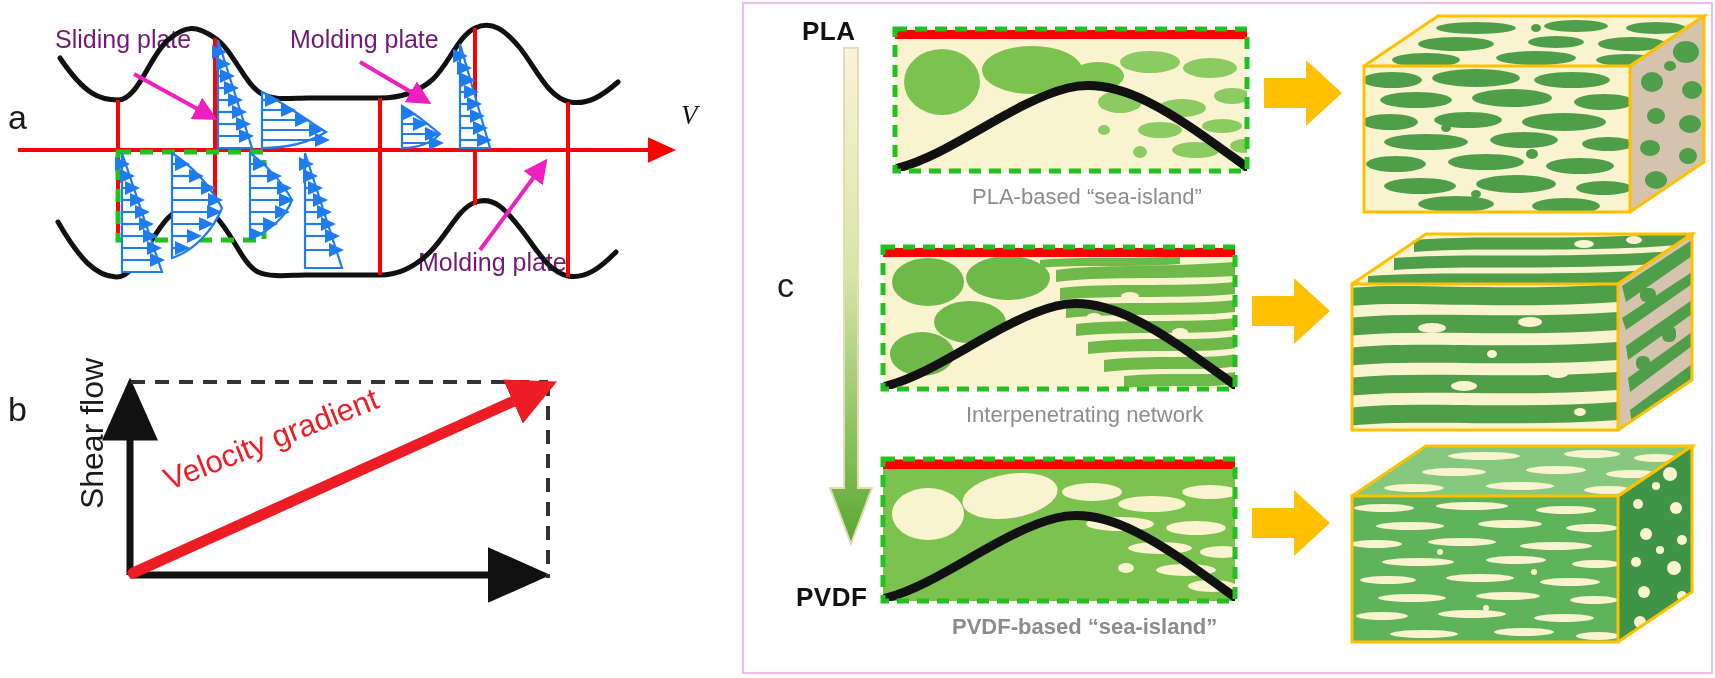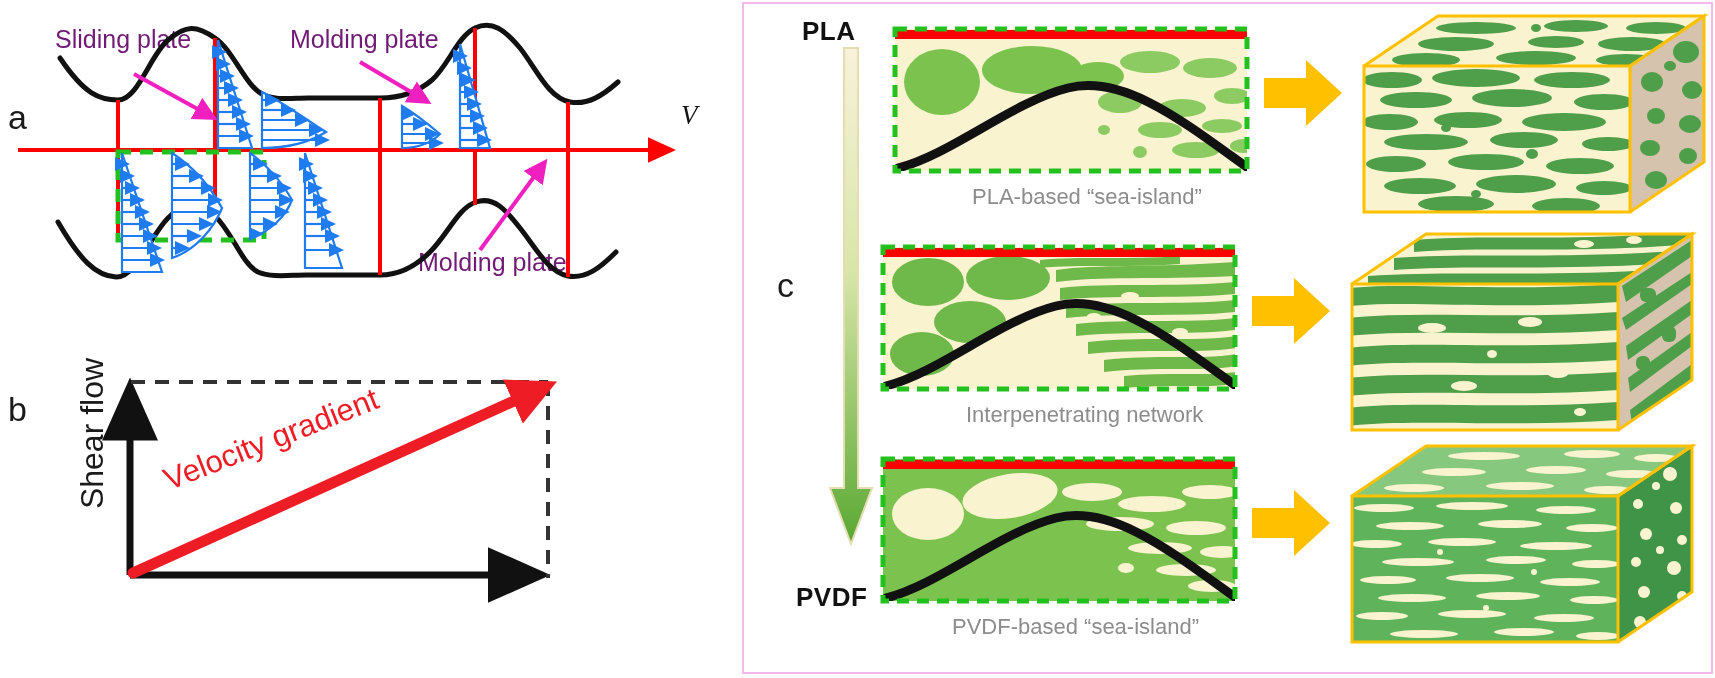--- a/index.html
+++ b/index.html
@@ -424,21 +424,21 @@
         <ellipse cx="236" cy="186" rx="6" ry="4" fill="#faf3cf"></ellipse>
       </g>
       <g fill="none" stroke="#ffc000" stroke-width="3">
         <polygon points="8,58 274,58 274,204 8,204"></polygon>
         <polyline points="8,58 82,8 348,8 274,58"></polyline>
         <polyline points="274,58 348,8 348,154 274,204"></polyline>
       </g>
     </svg>
   </div>
 
-  <div class="abs" style="left:0;top:430px;width:971px;height:240px;">
+  <div class="abs" style="left:0;top:430px;width:971px;height:240px;font-weight:bold;">
 
     <svg class="abs" style="left:136px;top:22px;" width="358" height="148" viewBox="0 0 358 148">
       <clipPath id="clipR3">
           <rect x="3" y="3" width="352" height="142"></rect>
         </clipPath>
       <rect x="3" y="3" width="352" height="142" fill="#7cc24f"></rect>
       <g clip-path="url(#clipR3)">
         <ellipse cx="48" cy="58" rx="36" ry="26" fill="#faf3cf"></ellipse>
         <ellipse cx="130" cy="40" rx="48" ry="22" fill="#faf3cf" transform="rotate(-9 130 40)"></ellipse>
         <ellipse cx="212" cy="36" rx="30" ry="9" fill="#faf3cf"></ellipse>

